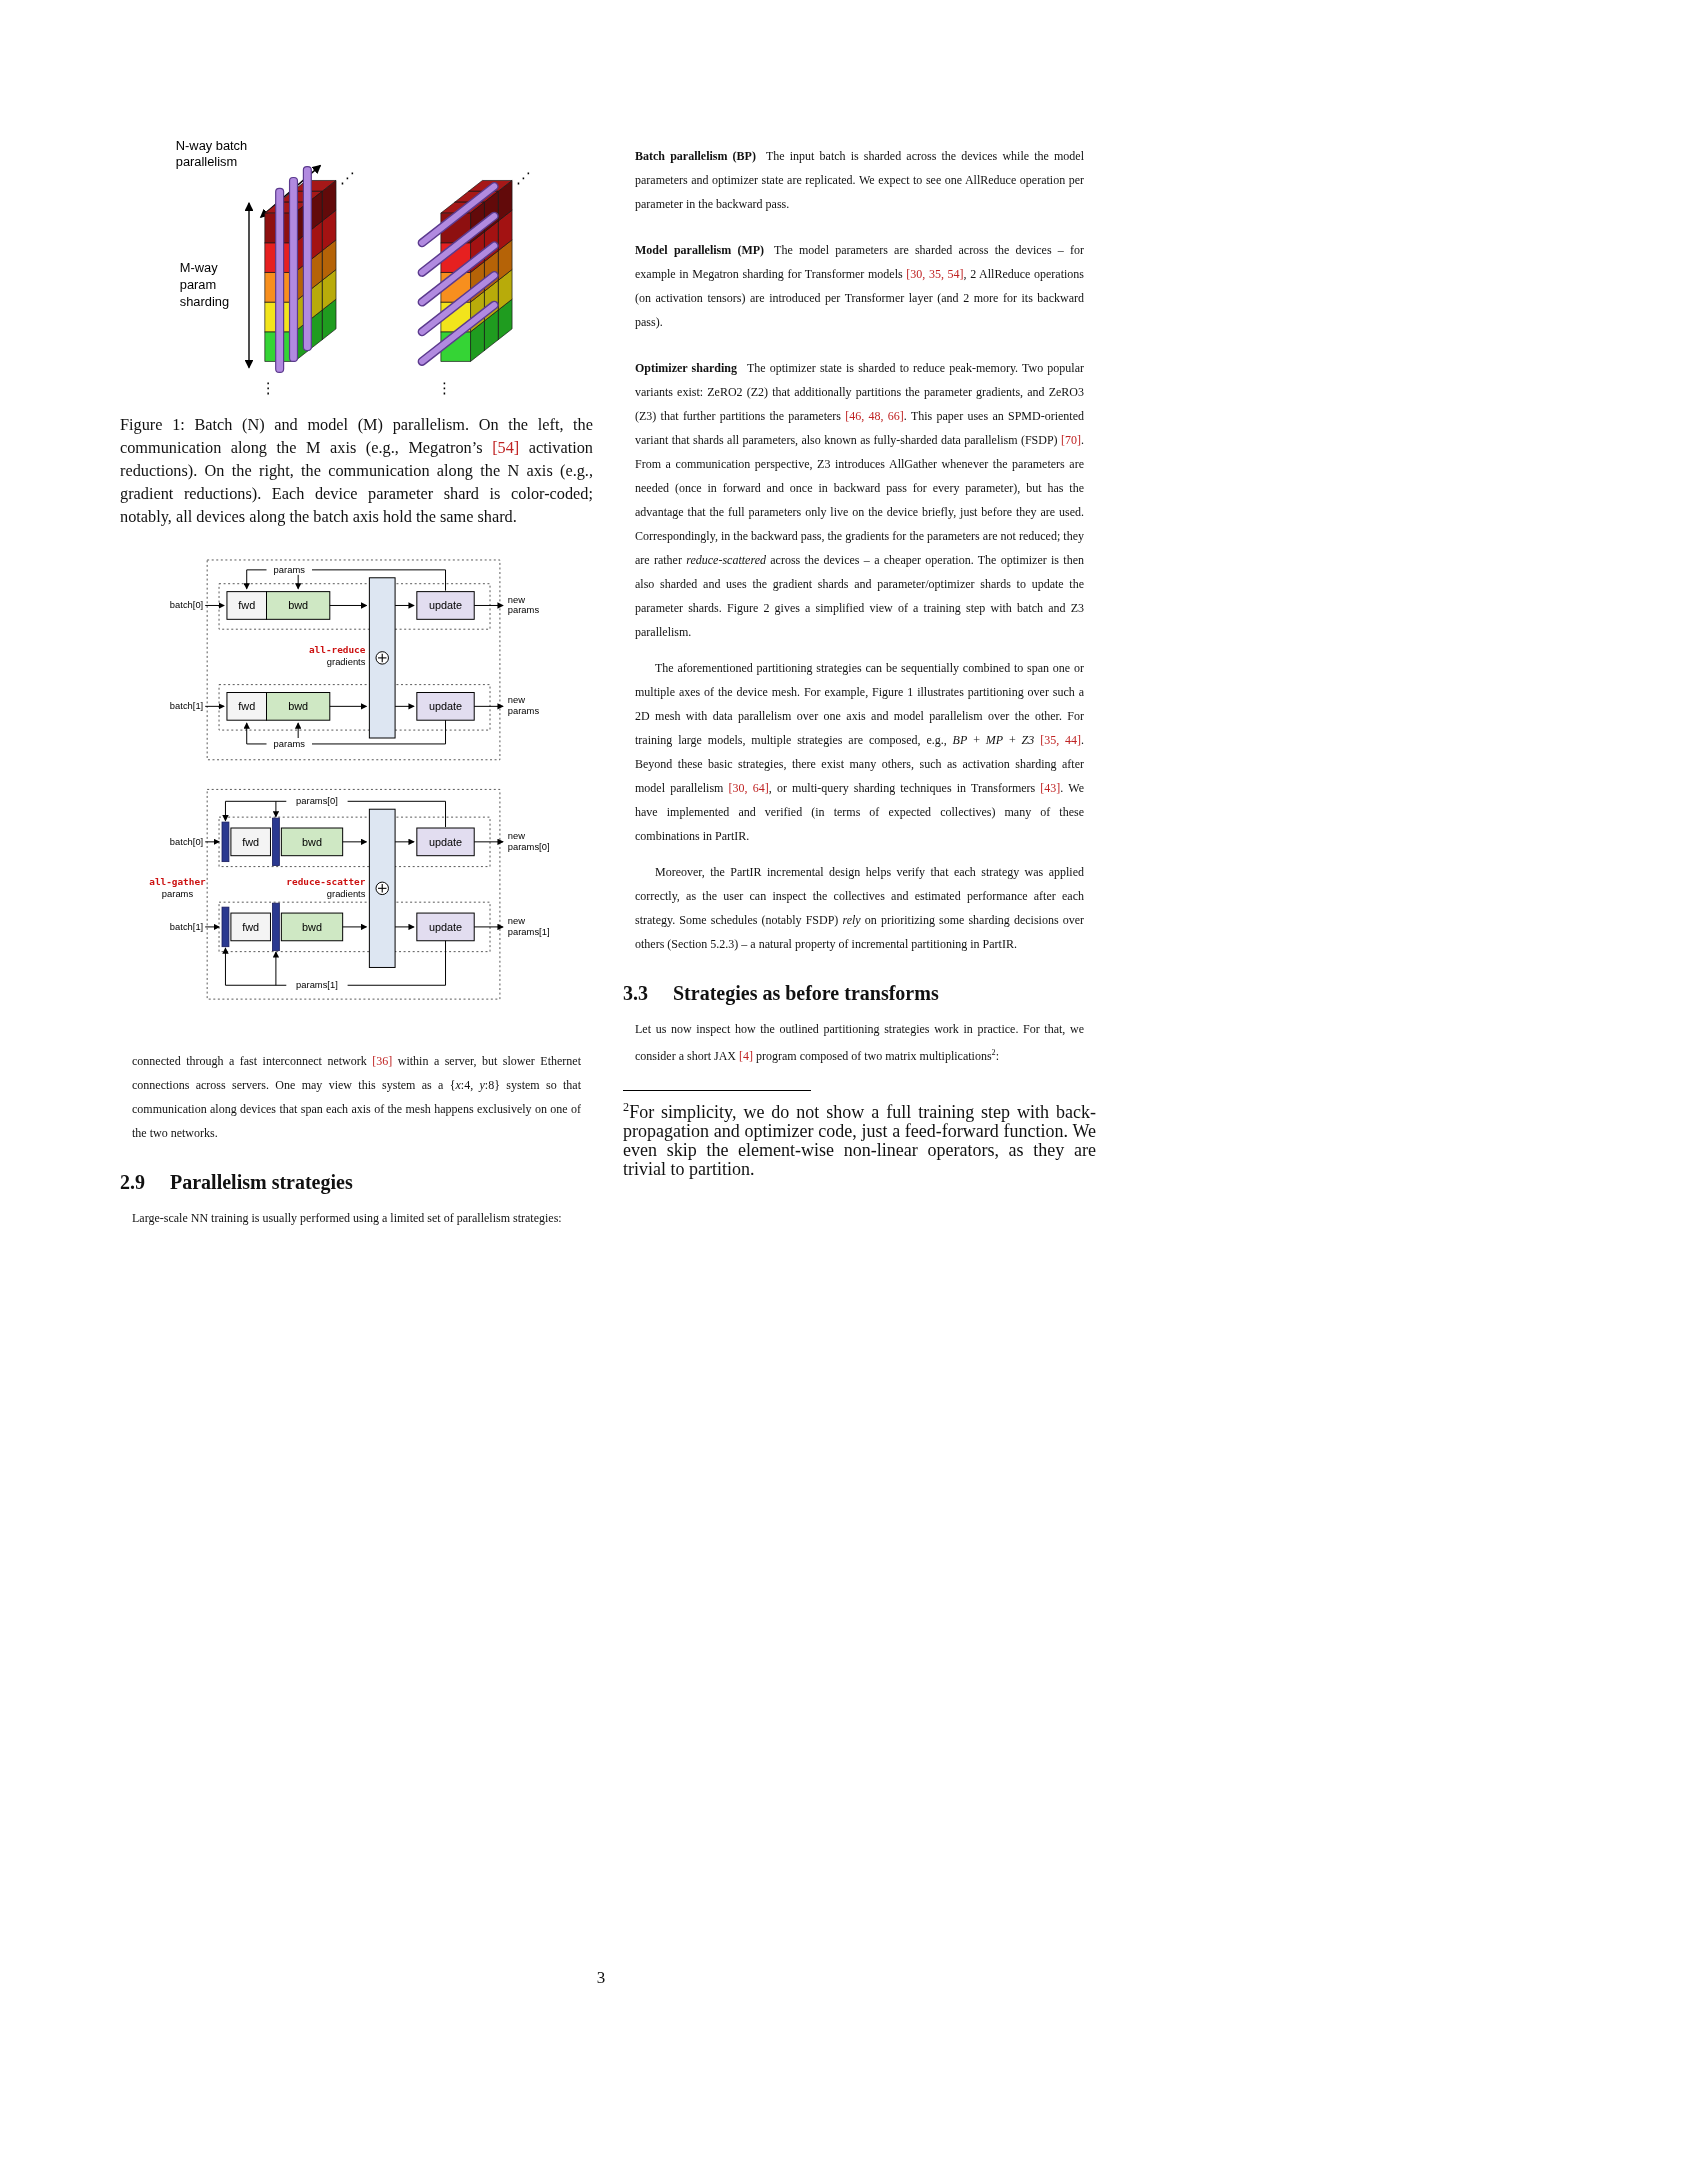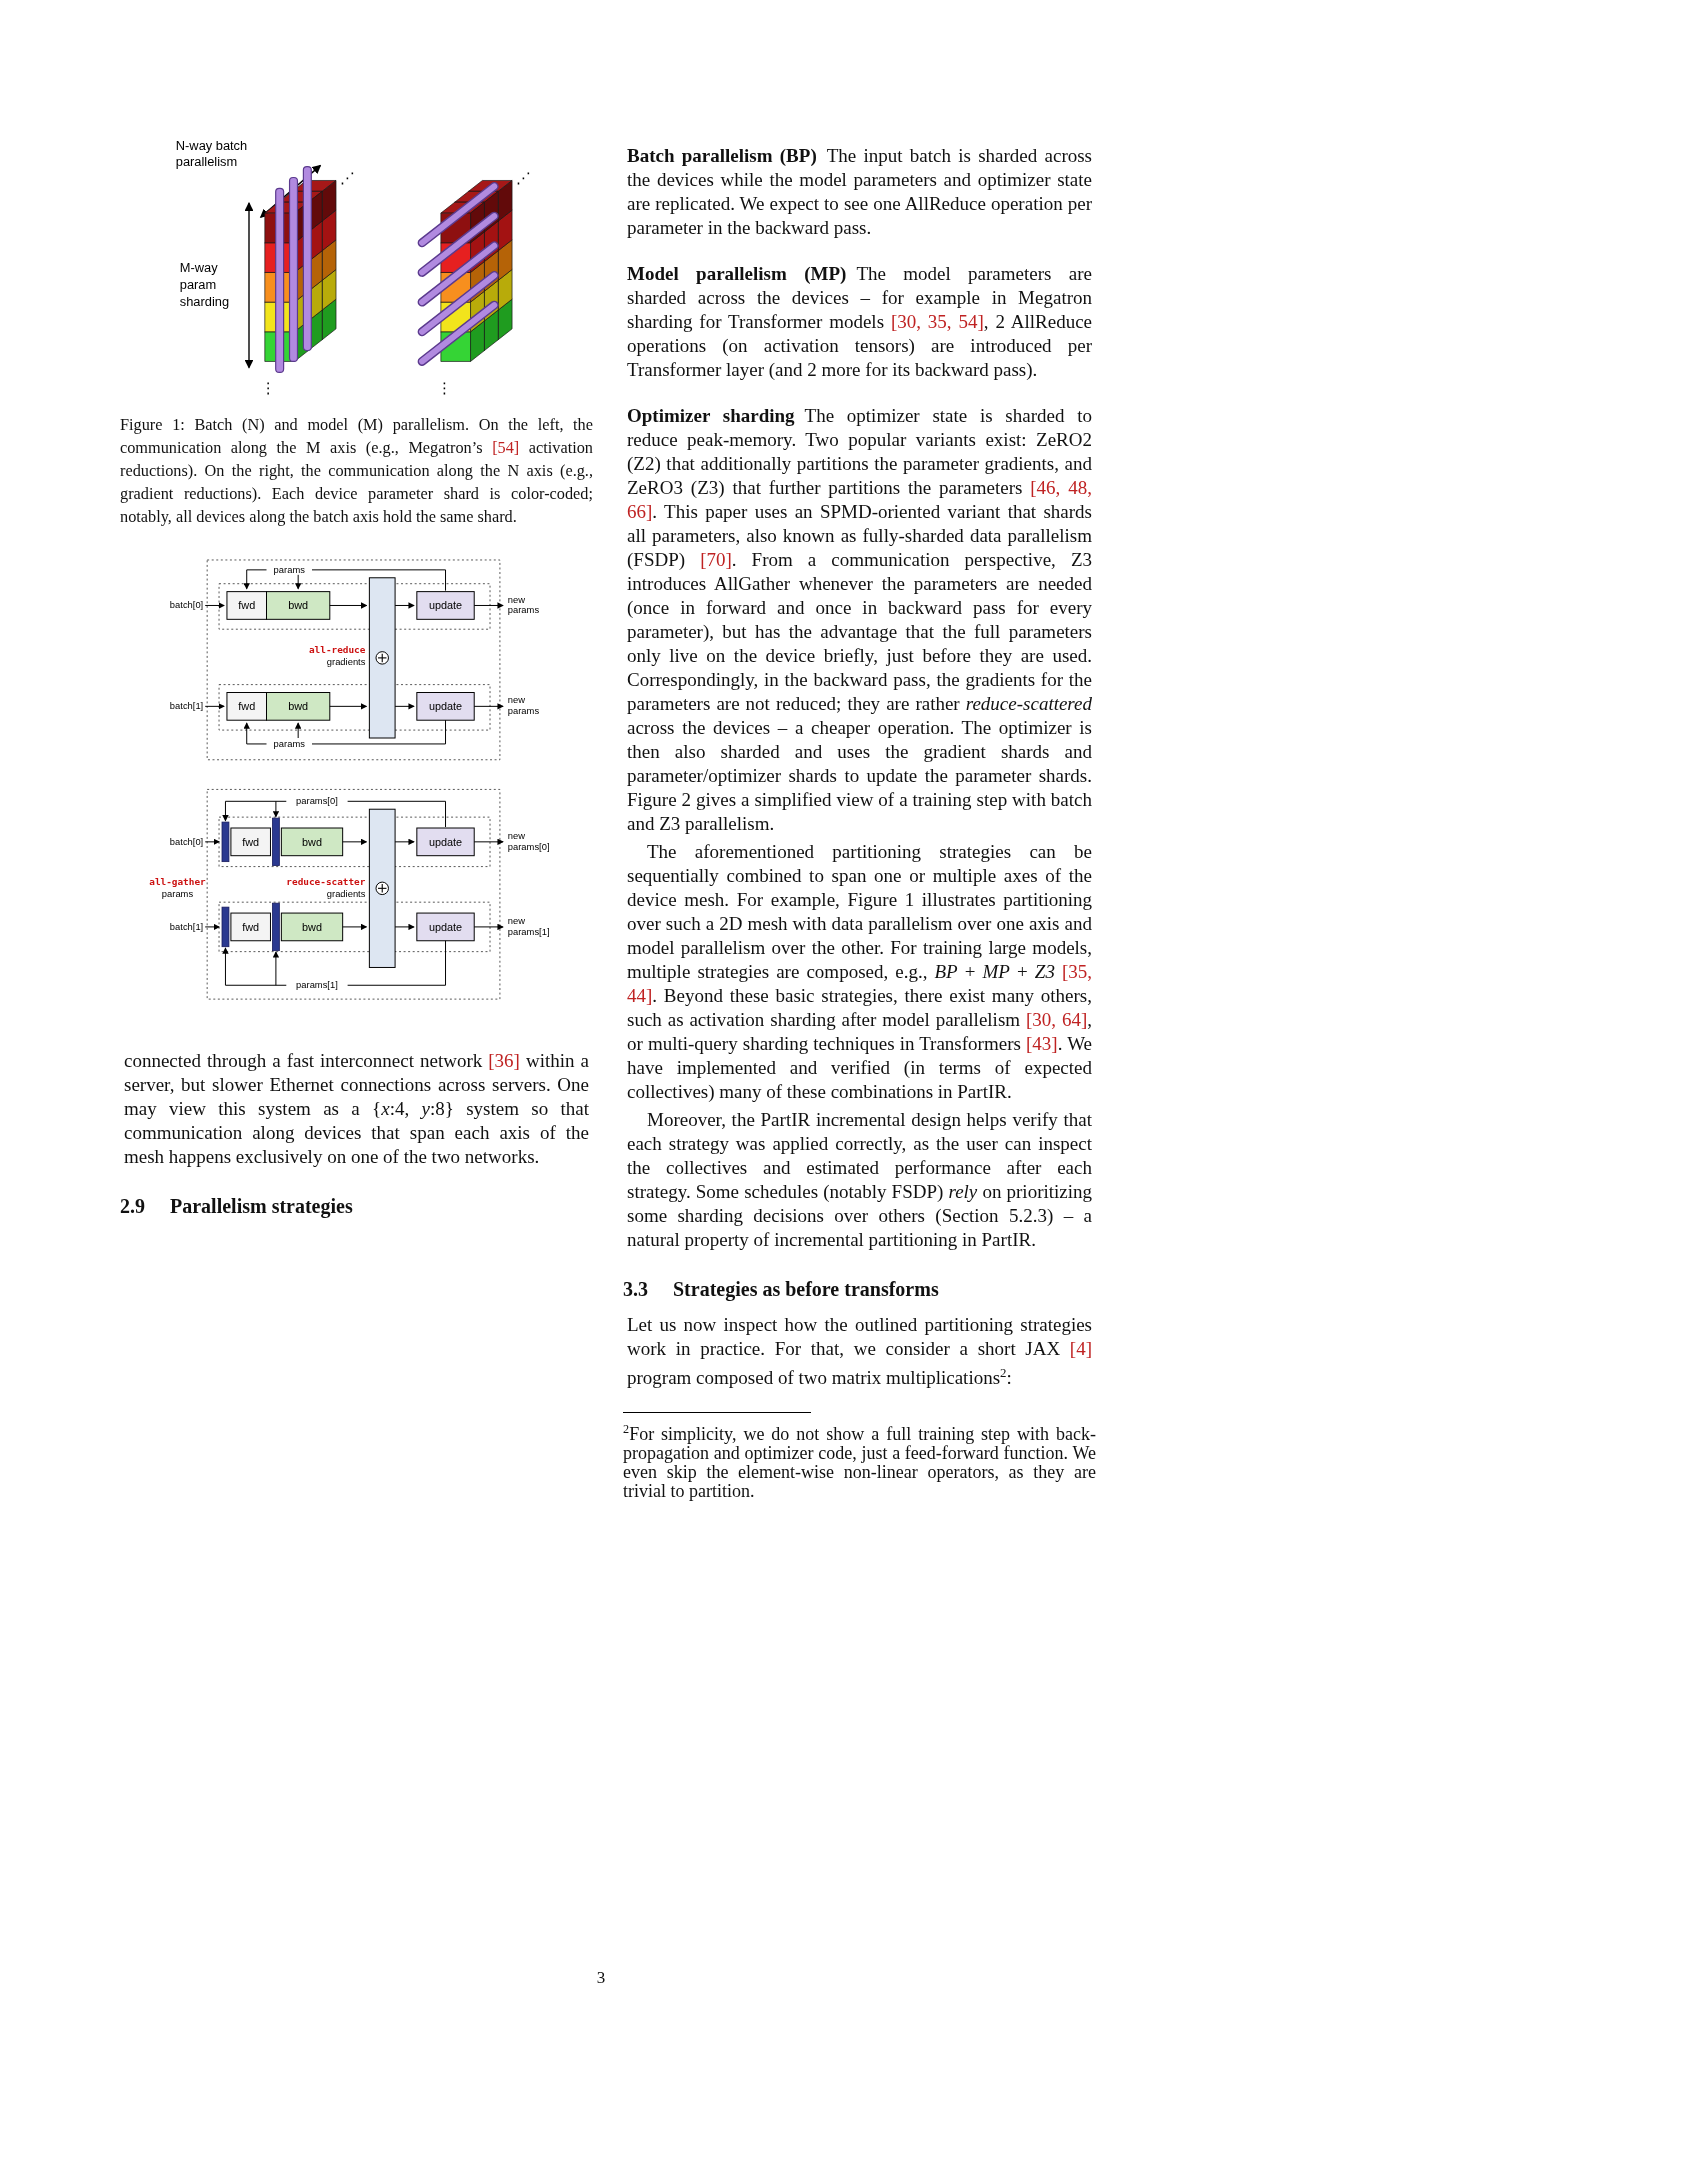--- a/index.html
+++ b/index.html
@@ -1,21 +1,21 @@
 <!DOCTYPE html>
 <html lang="en"><head>
 <meta charset="utf-8">
 <style>
   html,body{margin:0;padding:0;background:#ffffff;}
   .page{position:relative;width:1683px;height:2178px;background:#ffffff;overflow:hidden;
         font-family:"Liberation Serif", serif;color:#111;}
   .col{position:absolute;top:0;width:473px;}
   #col-left{left:120px;}
   #col-right{left:623px;}
-  p.body{font-size:19px;line-height:24px;text-align:justify;margin:4px;}
+  p.body{font-size:12px;line-height:24px;text-align:justify;margin:12px;}
   p.caption{font-size:16.3px;line-height:23px;text-align:justify;margin:0;}
   p.footnote{font-size:18px;line-height:19px;text-align:justify;margin:0;}
   .indent{text-indent:20px;}
   h2.sec{font-size:20px;font-weight:bold;margin:0;}
   h2.sec .sec-num{margin-right:20px;}
   .seg-boldhead{font-weight:bold;padding-right:10px;}
   .seg-italic{font-style:italic;}
   .seg-cite{color:#bf2222;}
   .seg-sup{vertical-align:super;font-size:0.68em;}
   .fn-rule{width:188px;border-top:1.2px solid #000;margin:0 0 7px 0;}
@@ -328,20 +328,21 @@
     </svg>
 
 
     <p class="body" style="margin-top:40px;"><span>connected through a fast interconnect network </span><span class="seg-cite">[36]</span><span> within a server, but slower Ethernet connections across servers. One may view this system as a {</span><span class="seg-italic">x</span><span>:4, </span><span class="seg-italic">y</span><span>:8} system so that communication along devices that span each axis of the mesh happens exclusively on one of the two networks.</span></p>
 
     <h2 class="sec" style="margin-top:26px;">
       <span class="sec-num">2.9</span>
       <span>Parallelism strategies</span>
     </h2>
 
+    <p class="body" style="margin-top:12px;"><span>Large-scale NN training is usually performed using a limited set of parallelism strategies:</span></p>
   </div>
 
   <div class="col" id="col-right">
 
     <p class="body" style="margin-top:144px;"><span class="seg-boldhead">Batch parallelism (BP)</span><span>The input batch is sharded across the devices while the model parameters and optimizer state are replicated. We expect to see one AllReduce operation per parameter in the backward pass.</span></p>
 
     <p class="body" style="margin-top:22px;"><span class="seg-boldhead">Model parallelism (MP)</span><span>The model parameters are sharded across the devices – for example in Megatron sharding for Transformer models </span><span class="seg-cite">[30, 35, 54]</span><span>, 2 AllReduce operations (on activation tensors) are introduced per Transformer layer (and 2 more for its backward pass).</span></p>
 
     <p class="body" style="margin-top:22px;"><span class="seg-boldhead">Optimizer sharding</span><span>The optimizer state is sharded to reduce peak-memory. Two popular variants exist: ZeRO2 (Z2) that additionally partitions the parameter gradients, and ZeRO3 (Z3) that further partitions the parameters </span><span class="seg-cite">[46, 48, 66]</span><span>. This paper uses an SPMD-oriented variant that shards all parameters, also known as fully-sharded data parallelism (FSDP) </span><span class="seg-cite">[70]</span><span>. From a communication perspective, Z3 introduces AllGather whenever the parameters are needed (once in forward and once in backward pass for every parameter), but has the advantage that the full parameters only live on the device briefly, just before they are used. Correspondingly, in the backward pass, the gradients for the parameters are not reduced; they are rather </span><span class="seg-italic">reduce-scattered</span><span> across the devices – a cheaper operation. The optimizer is then also sharded and uses the gradient shards and parameter/optimizer shards to update the parameter shards. Figure 2 gives a simplified view of a training step with batch and Z3 parallelism.</span></p>
 

